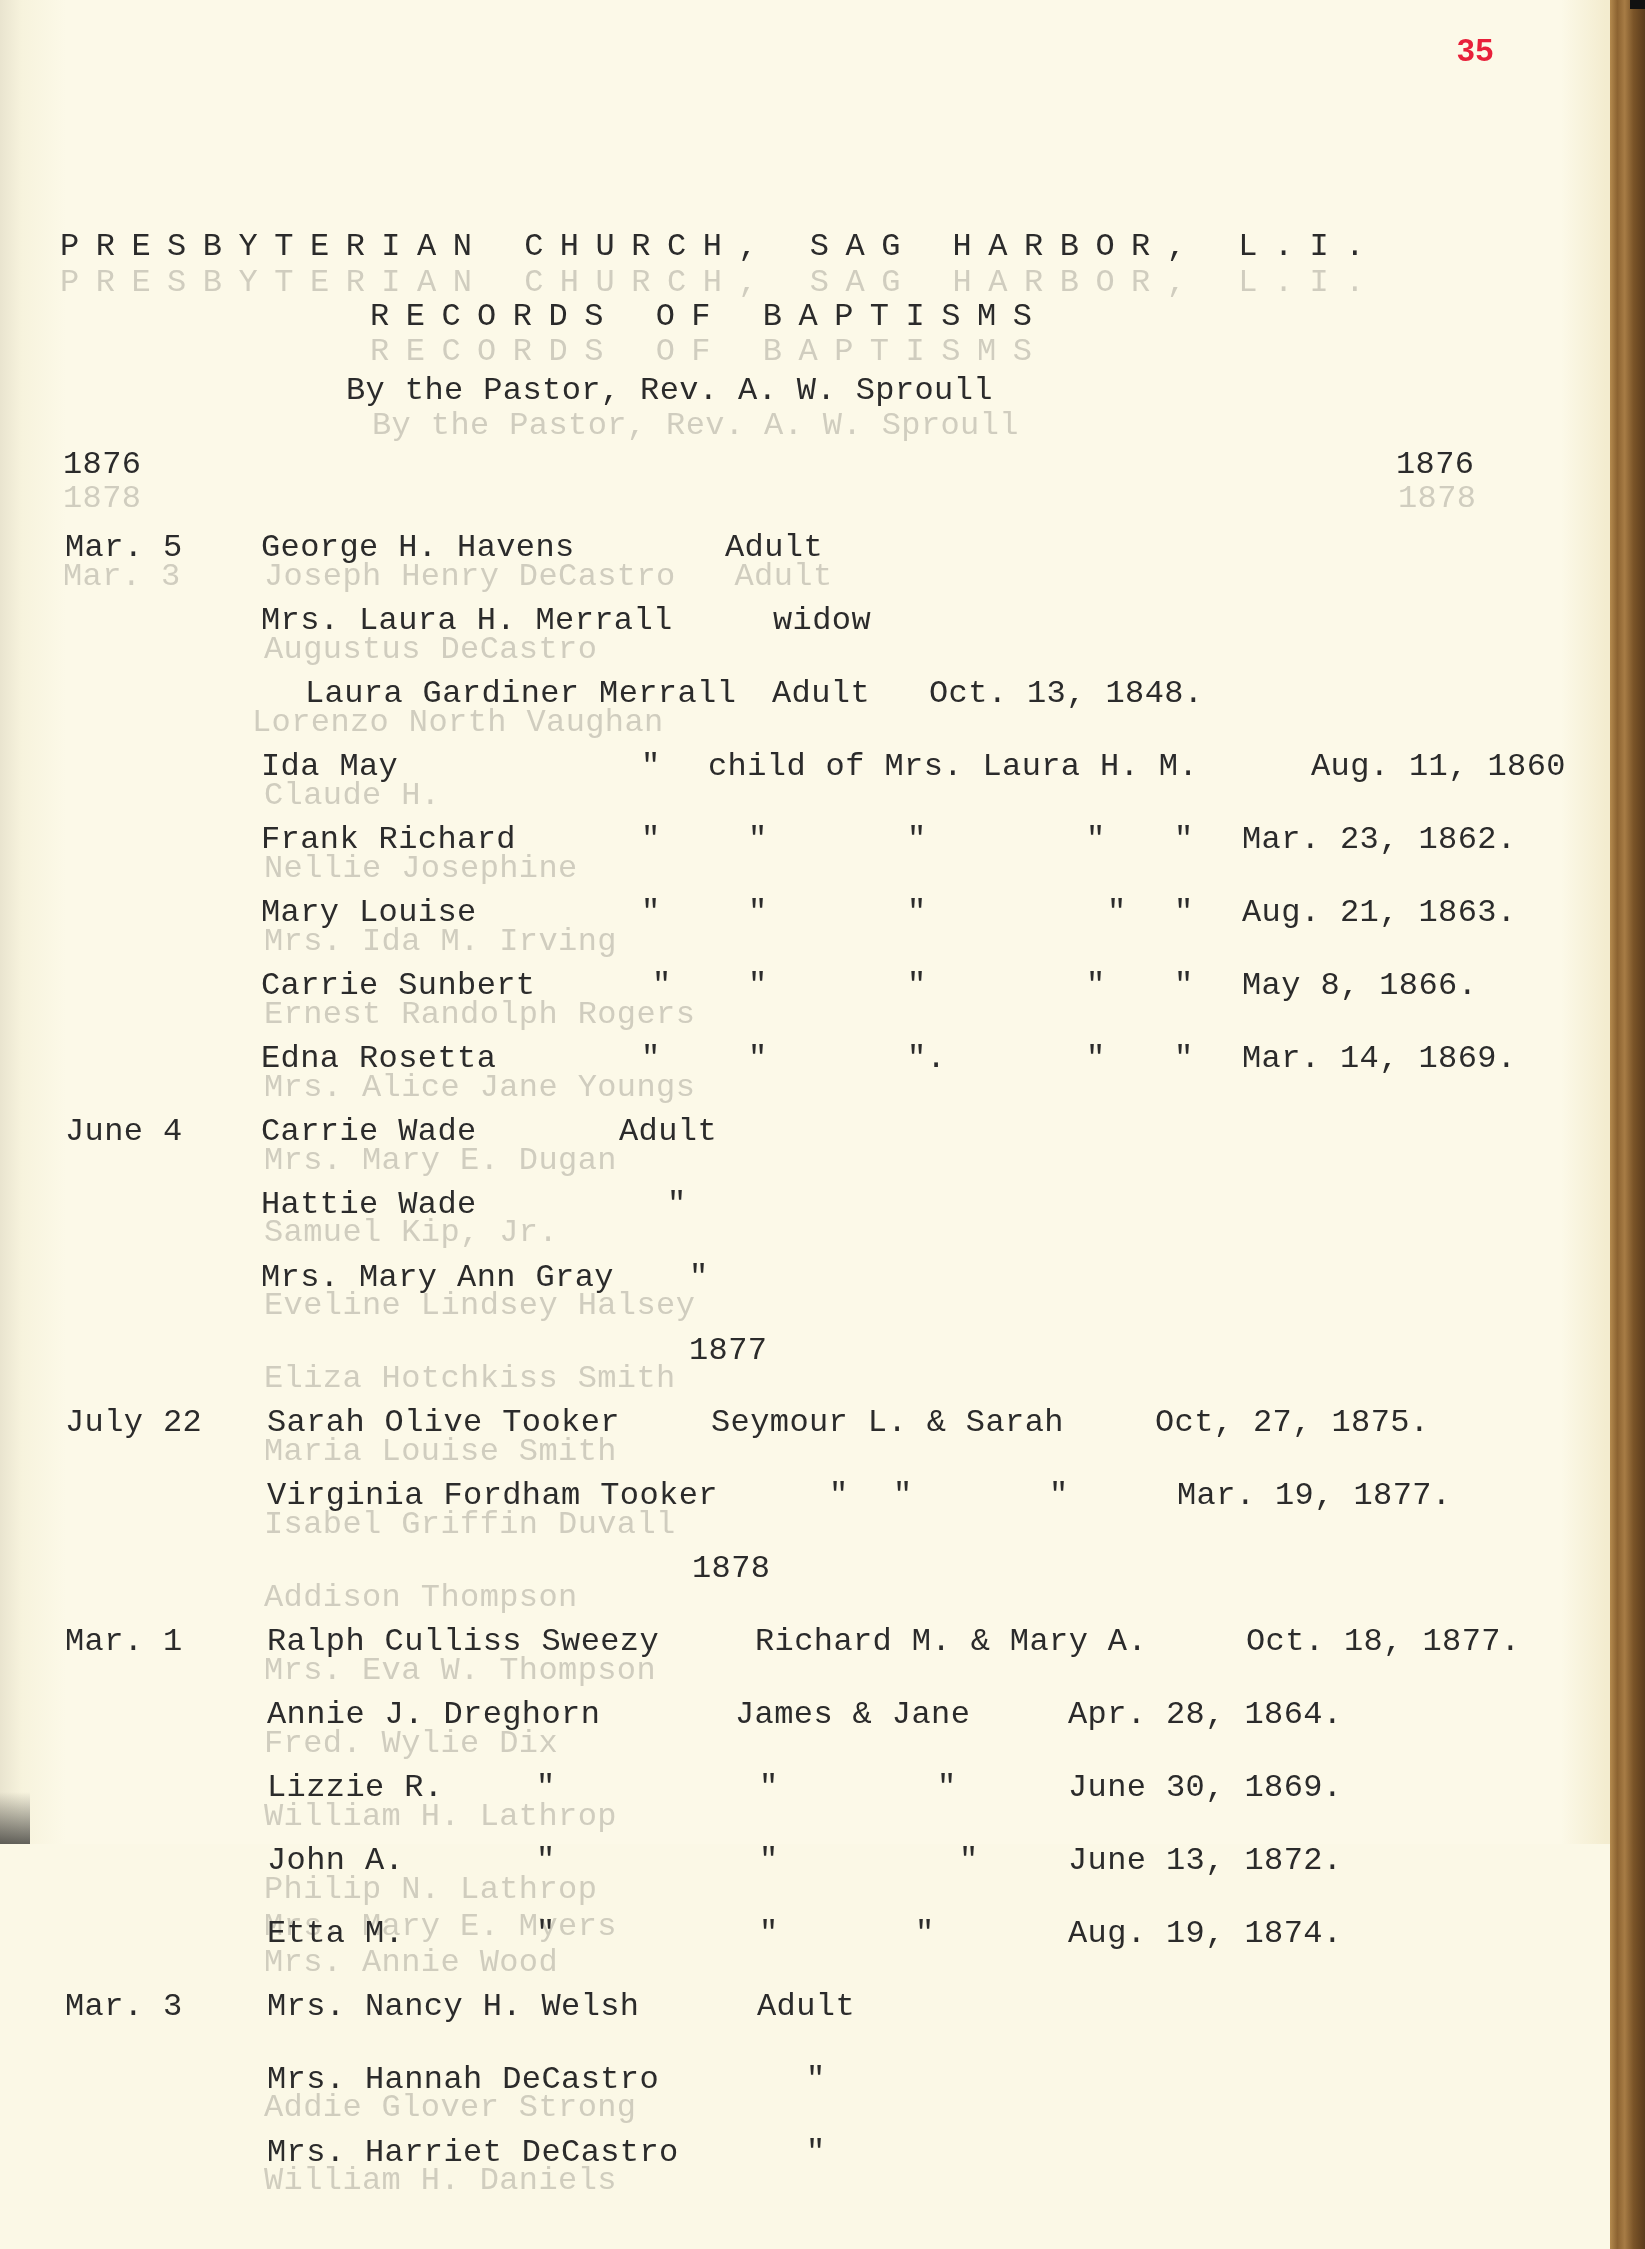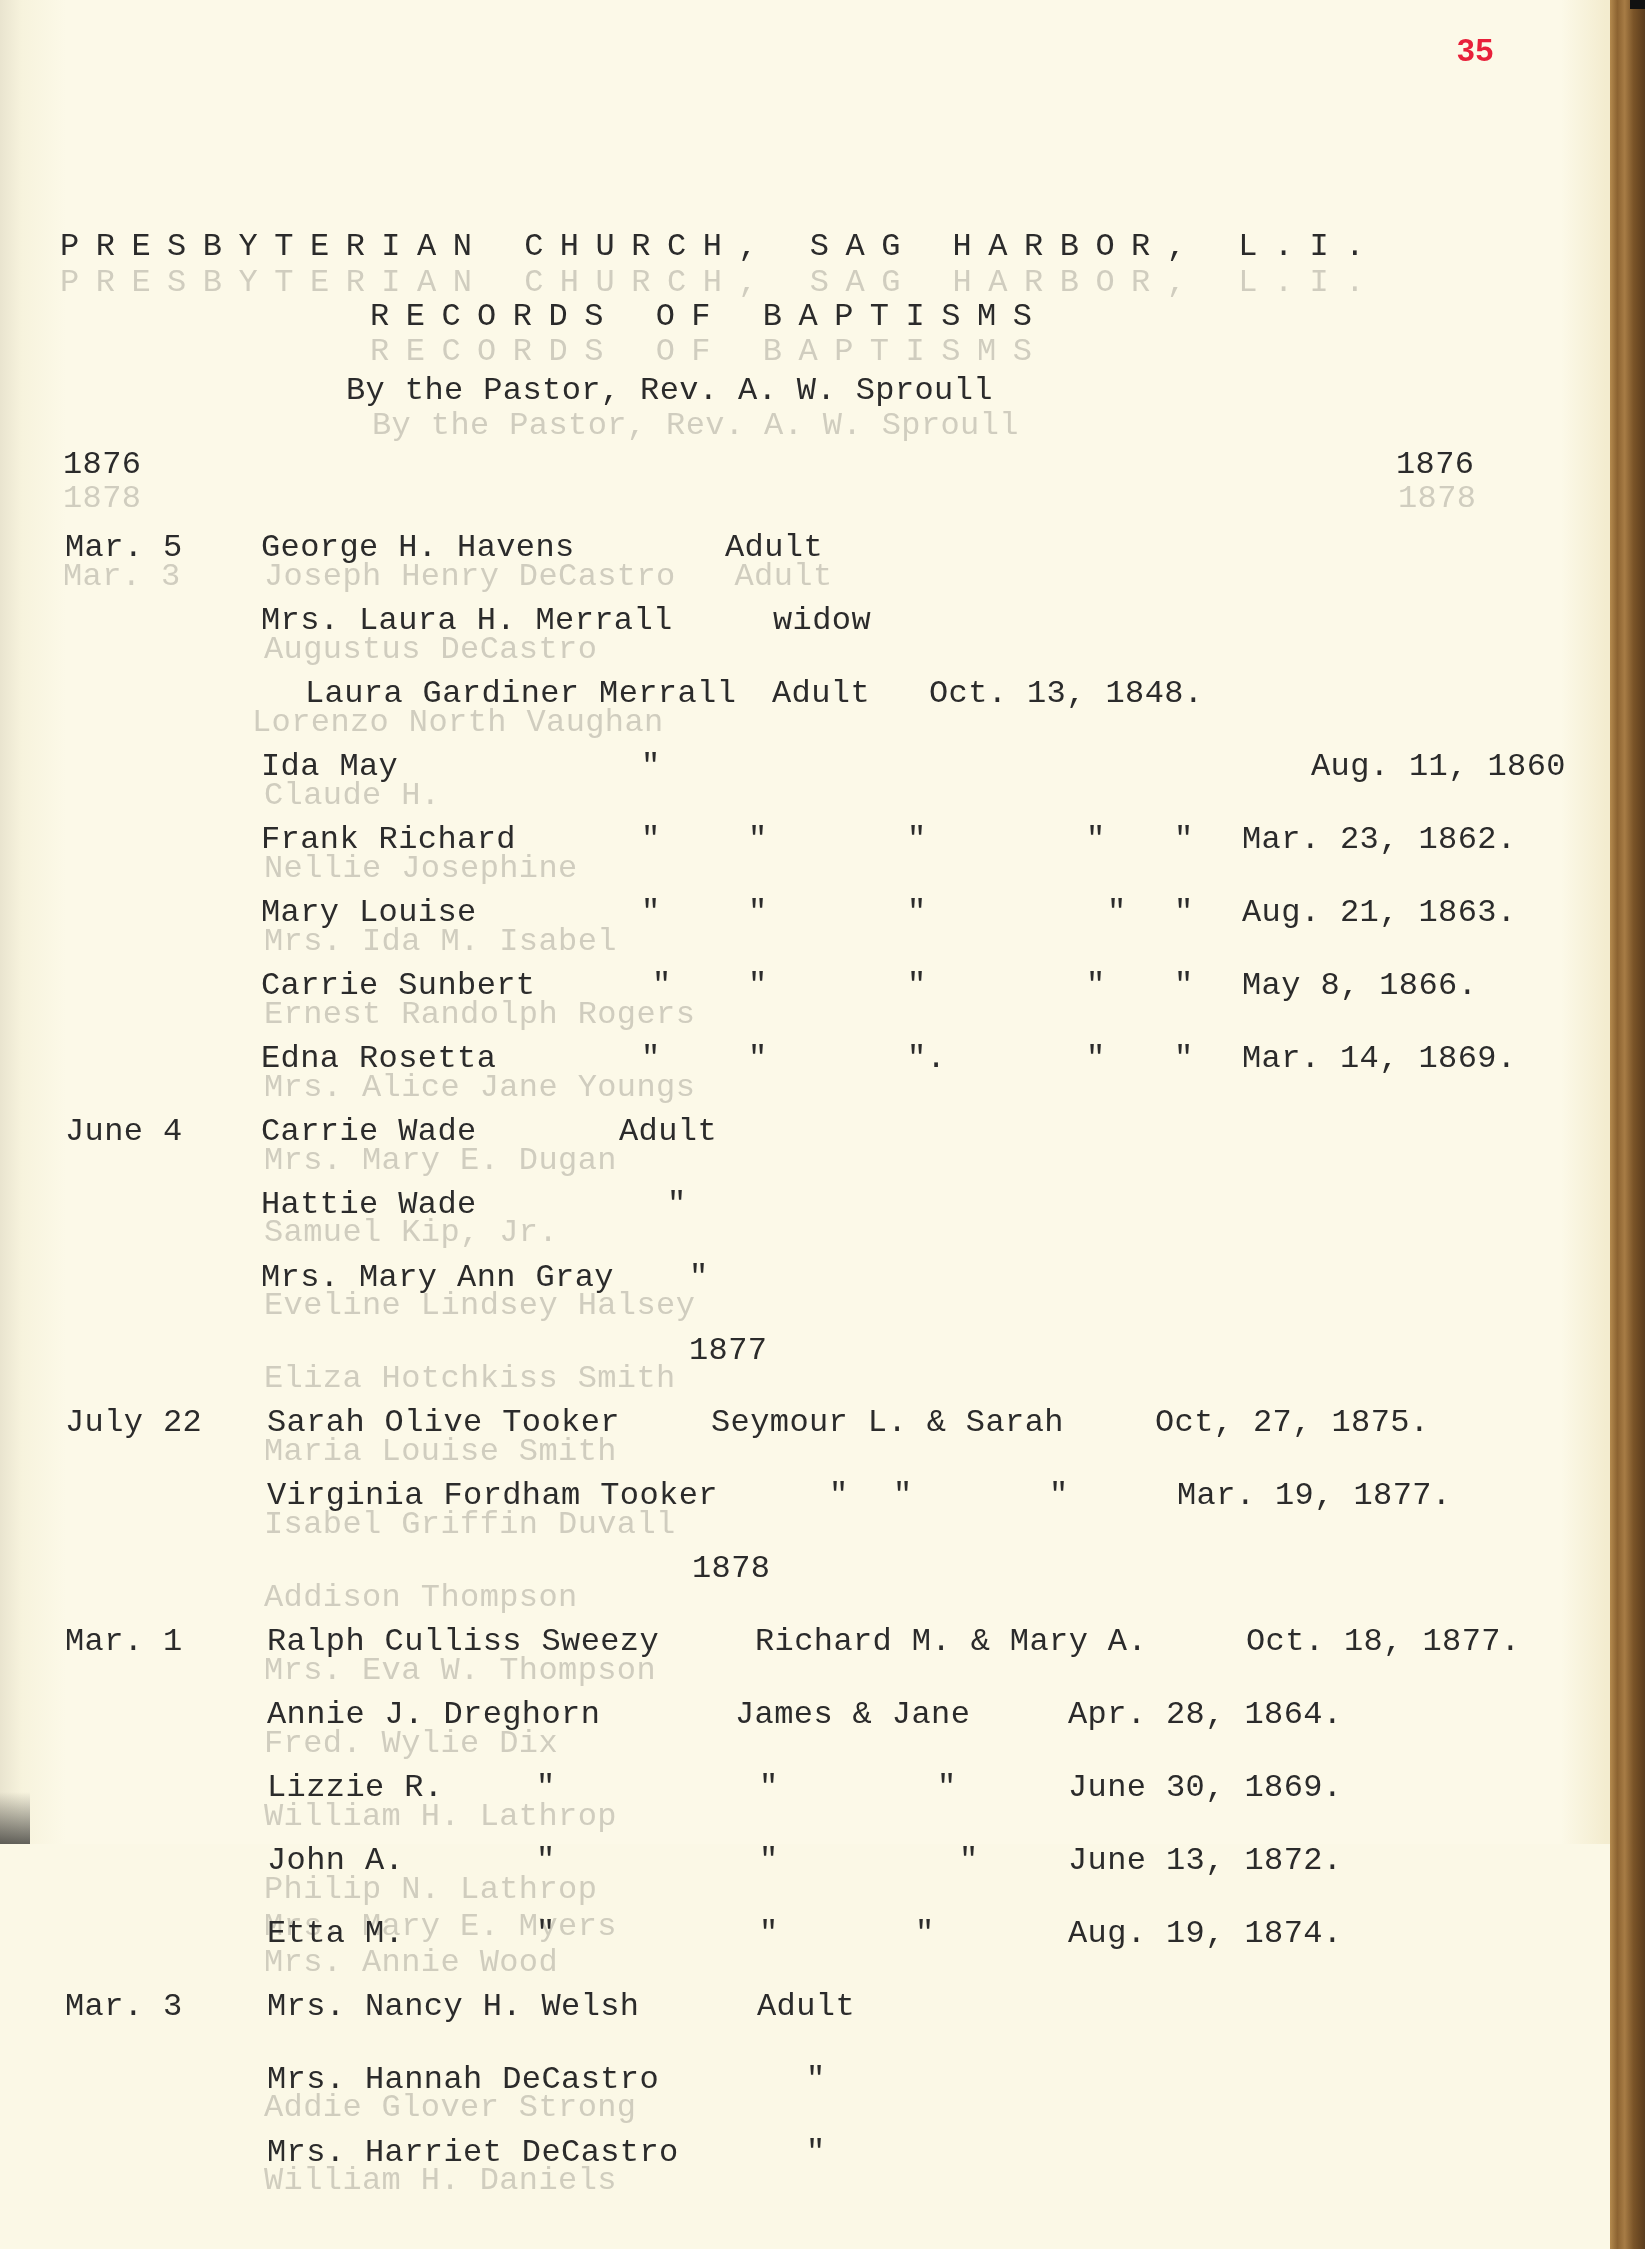--- a/index.html
+++ b/index.html
@@ -49,21 +49,21 @@
       <div class="line ghost title" style="left: 370px; top: 333px;">RECORDS OF BAPTISMS</div>
       <div class="line ghost" style="left: 372px; top: 407px;">By the Pastor, Rev. A. W. Sproull</div>
       <div class="line ghost" style="left: 63px; top: 480px;">1878</div>
       <div class="line ghost" style="left: 1398px; top: 480px;">1878</div>
       <div class="line ghost" style="left: 63px; top: 558px;">Mar. 3</div>
       <div class="line ghost" style="left: 264px; top: 558px;">Joseph Henry DeCastro   Adult</div>
       <div class="line ghost" style="left: 264px; top: 631px;">Augustus DeCastro</div>
       <div class="line ghost" style="left: 252px; top: 704px;">Lorenzo North Vaughan</div>
       <div class="line ghost" style="left: 264px; top: 777px;">Claude H.</div>
       <div class="line ghost" style="left: 264px; top: 850px;">Nellie Josephine</div>
-      <div class="line ghost" style="left: 264px; top: 923px;">Mrs. Ida M. Isabel</div>
+      <div class="line ghost" style="left: 264px; top: 923px;">Mrs. Ida M. Irving</div>
       <div class="line ghost" style="left: 264px; top: 996px;">Ernest Randolph Rogers</div>
       <div class="line ghost" style="left: 264px; top: 1069px;">Mrs. Alice Jane Youngs</div>
       <div class="line ghost" style="left: 264px; top: 1142px;">Mrs. Mary E. Dugan</div>
       <div class="line ghost" style="left: 264px; top: 1214px;">Samuel Kip, Jr.</div>
       <div class="line ghost" style="left: 264px; top: 1287px;">Eveline Lindsey Halsey</div>
       <div class="line ghost" style="left: 264px; top: 1360px;">Eliza Hotchkiss Smith</div>
       <div class="line ghost" style="left: 264px; top: 1433px;">Maria Louise Smith</div>
       <div class="line ghost" style="left: 264px; top: 1506px;">Isabel Griffin Duvall</div>
       <div class="line ghost" style="left: 264px; top: 1579px;">Addison Thompson</div>
       <div class="line ghost" style="left: 264px; top: 1652px;">Mrs. Eva W. Thompson</div>
@@ -79,21 +79,21 @@
   <div class="line title" style="left:60px; top:228px;">PRESBYTERIAN CHURCH, SAG HARBOR, L.I.</div>
   <div class="line title" style="left:370px; top:298px;">RECORDS OF BAPTISMS</div>
   <div class="line" style="left:346px; top:372px;">By the Pastor, Rev. A. W. Sproull</div>
   <div class="line" style="left:63px; top:446px;">1876</div>
   <div class="line" style="left:1396px; top:446px;">1876</div>
 
   <div id="entries-layer">
       <div class="line" style="left: 0px; top: 529px; width: 1606px; height: 37px;"><span class="seg" style="left: 65px;">Mar. 5</span><span class="seg" style="left: 261px;">George H. Havens</span><span class="seg" style="left: 725px;">Adult</span></div>
       <div class="line" style="left: 0px; top: 602px; width: 1606px; height: 37px;"><span class="seg" style="left: 261px;">Mrs. Laura H. Merrall</span><span class="seg" style="left: 773px;">widow</span></div>
       <div class="line" style="left: 0px; top: 675px; width: 1606px; height: 37px;"><span class="seg" style="left: 261px; margin-left: 44px;">Laura Gardiner Merrall</span><span class="seg" style="left: 772px;">Adult</span><span class="seg" style="left: 929px;">Oct. 13, 1848.</span></div>
-      <div class="line" style="left: 0px; top: 748px; width: 1606px; height: 37px;"><span class="seg" style="left: 261px;">Ida May</span><span class="seg" style="left: 641px;">"</span><span class="seg" style="left: 1311px;">Aug. 11, 1860</span></div>
+      <div class="line" style="left: 0px; top: 748px; width: 1606px; height: 37px;"><span class="seg" style="left: 261px;">Ida May</span><span class="seg" style="left: 641px;">"</span><span class="seg" style="left: 708px;">child of Mrs. Laura H. M.</span><span class="seg" style="left: 1311px;">Aug. 11, 1860</span></div>
       <div class="line" style="left: 0px; top: 821px; width: 1606px; height: 37px;"><span class="seg" style="left: 261px;">Frank Richard</span><span class="seg" style="left: 641px;">"</span><span class="seg" style="left: 748px;">"</span><span class="seg" style="left: 907px;">"</span><span class="seg" style="left: 1086px;">"</span><span class="seg" style="left: 1174px;">"</span><span class="seg" style="left: 1242px;">Mar. 23, 1862.</span></div>
       <div class="line" style="left: 0px; top: 894px; width: 1606px; height: 37px;"><span class="seg" style="left: 261px;">Mary Louise</span><span class="seg" style="left: 641px;">"</span><span class="seg" style="left: 748px;">"</span><span class="seg" style="left: 907px;">"</span><span class="seg" style="left: 1107px;">"</span><span class="seg" style="left: 1174px;">"</span><span class="seg" style="left: 1242px;">Aug. 21, 1863.</span></div>
       <div class="line" style="left: 0px; top: 967px; width: 1606px; height: 37px;"><span class="seg" style="left: 261px;">Carrie Sunbert</span><span class="seg" style="left: 652px;">"</span><span class="seg" style="left: 748px;">"</span><span class="seg" style="left: 907px;">"</span><span class="seg" style="left: 1086px;">"</span><span class="seg" style="left: 1174px;">"</span><span class="seg" style="left: 1242px;">May 8, 1866.</span></div>
       <div class="line" style="left: 0px; top: 1040px; width: 1606px; height: 37px;"><span class="seg" style="left: 261px;">Edna Rosetta</span><span class="seg" style="left: 641px;">"</span><span class="seg" style="left: 748px;">"</span><span class="seg" style="left: 907px;">".</span><span class="seg" style="left: 1086px;">"</span><span class="seg" style="left: 1174px;">"</span><span class="seg" style="left: 1242px;">Mar. 14, 1869.</span></div>
       <div class="line" style="left: 0px; top: 1113px; width: 1606px; height: 37px; padding-left: 44px;"><span class="seg" style="left: 65px;">June 4</span><span class="seg" style="left: 261px;">Carrie Wade</span><span class="seg" style="left: 619px;">Adult</span></div>
       <div class="line" style="left: 0px; top: 1186px; width: 1606px; height: 37px;"><span class="seg" style="left: 261px;">Hattie Wade</span><span class="seg" style="left: 667px;">"</span></div>
       <div class="line" style="left: 0px; top: 1259px; width: 1606px; height: 37px;"><span class="seg" style="left: 261px;">Mrs. Mary Ann Gray</span><span class="seg" style="left: 689px;">"</span></div>
       <div class="line" style="left: 0px; top: 1332px; width: 1606px; height: 37px;"><span class="seg" style="left: 689px;">1877</span></div>
       <div class="line" style="left: 0px; top: 1404px; width: 1606px; height: 37px;"><span class="seg" style="left: 65px;">July 22</span><span class="seg" style="left: 267px;">Sarah Olive Tooker</span><span class="seg" style="left: 711px;">Seymour L. &amp; Sarah</span><span class="seg" style="left: 1155px;">Oct, 27, 1875.</span></div>
       <div class="line" style="left: 0px; top: 1477px; width: 1606px; height: 37px;"><span class="seg" style="left: 267px;">Virginia Fordham Tooker</span><span class="seg" style="left: 829px;">"</span><span class="seg" style="left: 893px;">"</span><span class="seg" style="left: 1049px;">"</span><span class="seg" style="left: 1177px;">Mar. 19, 1877.</span></div>

